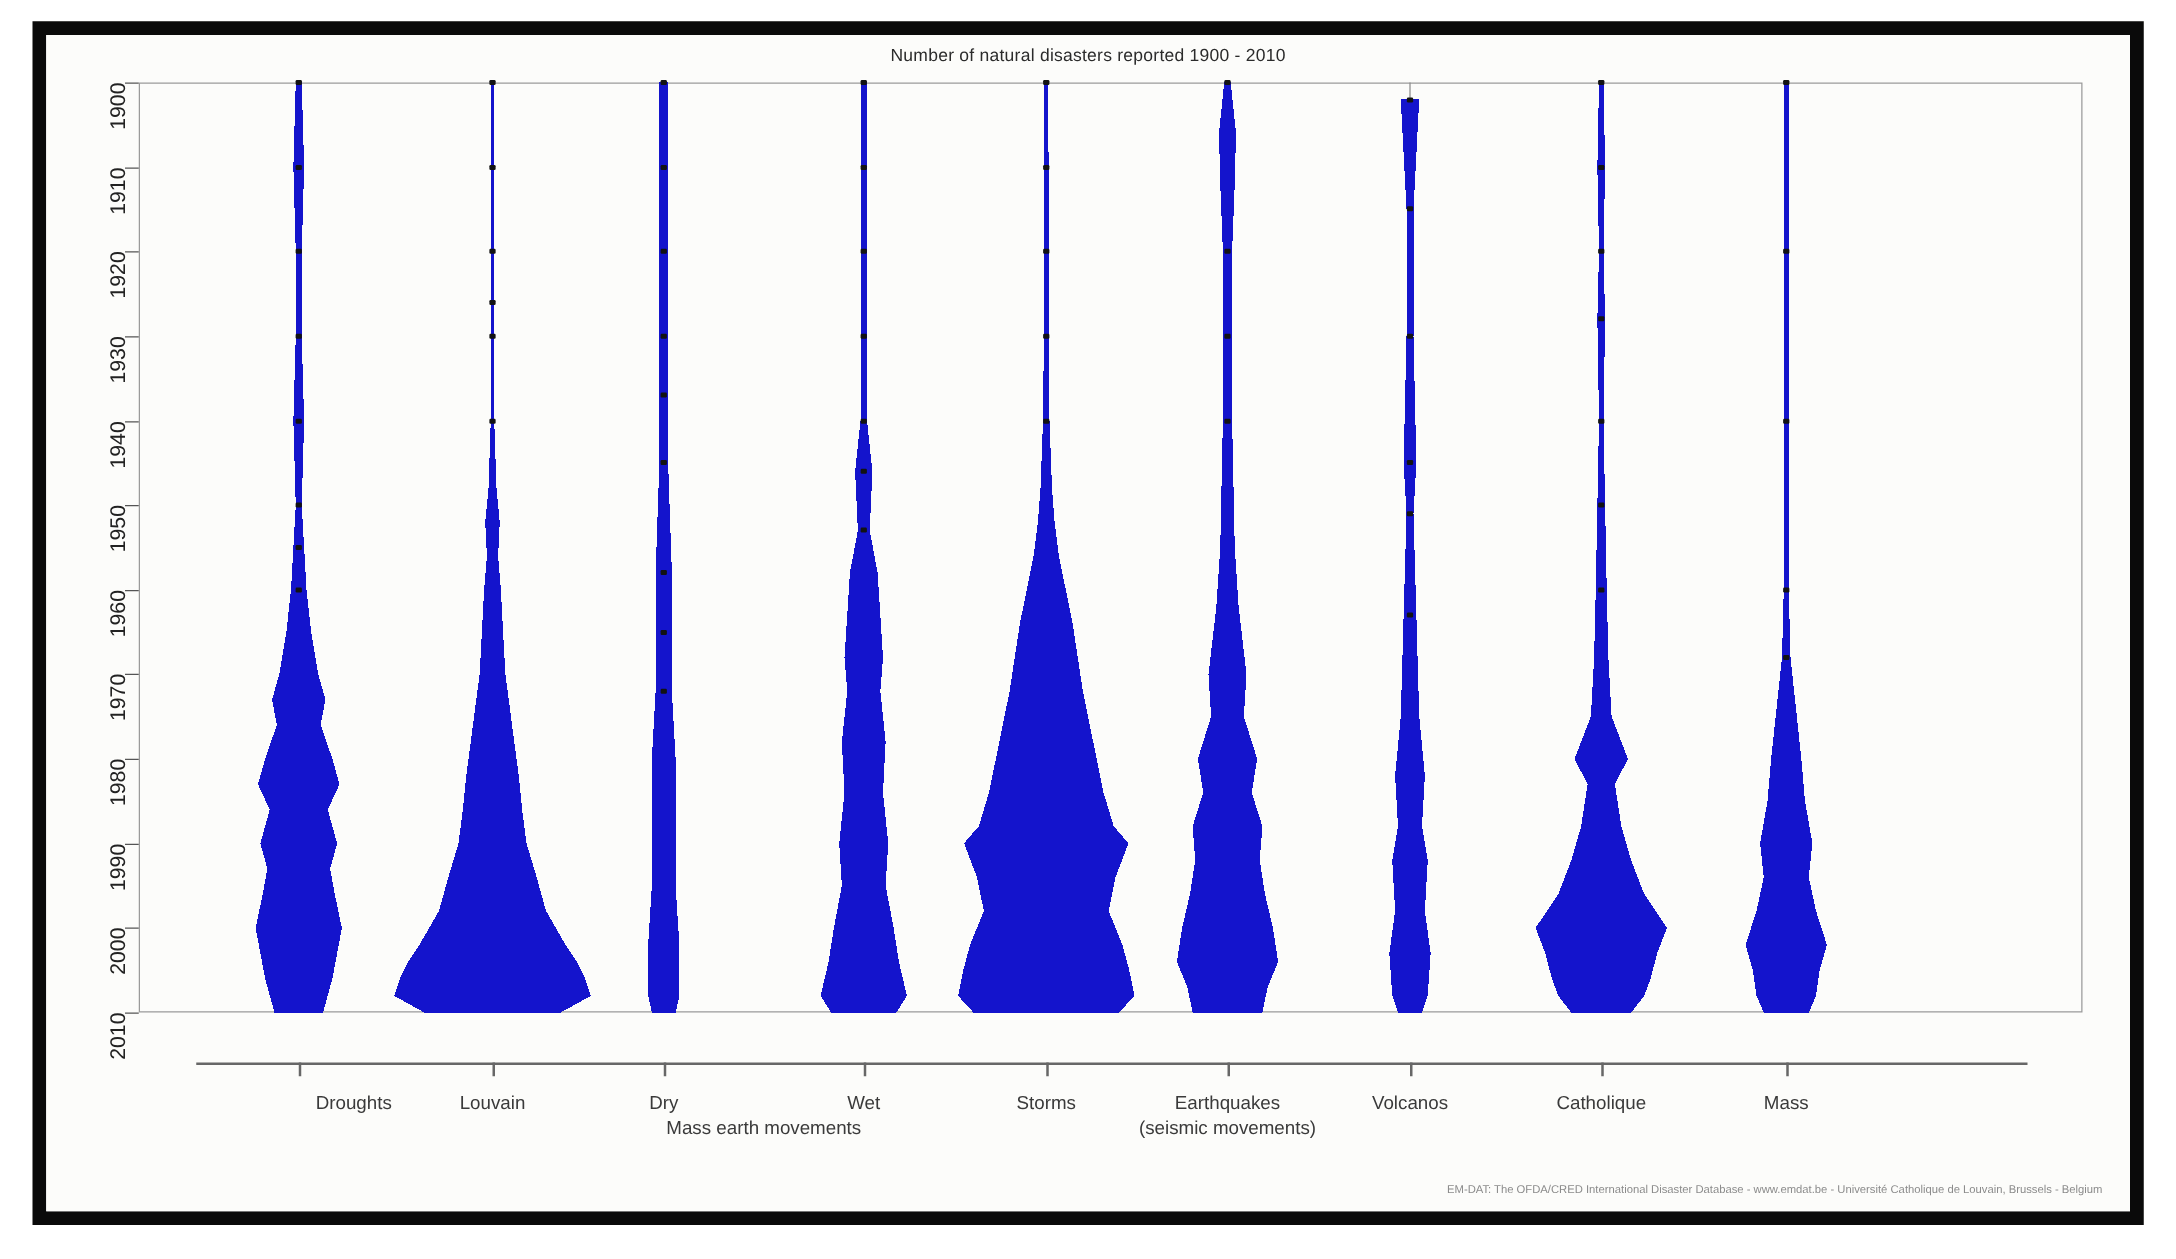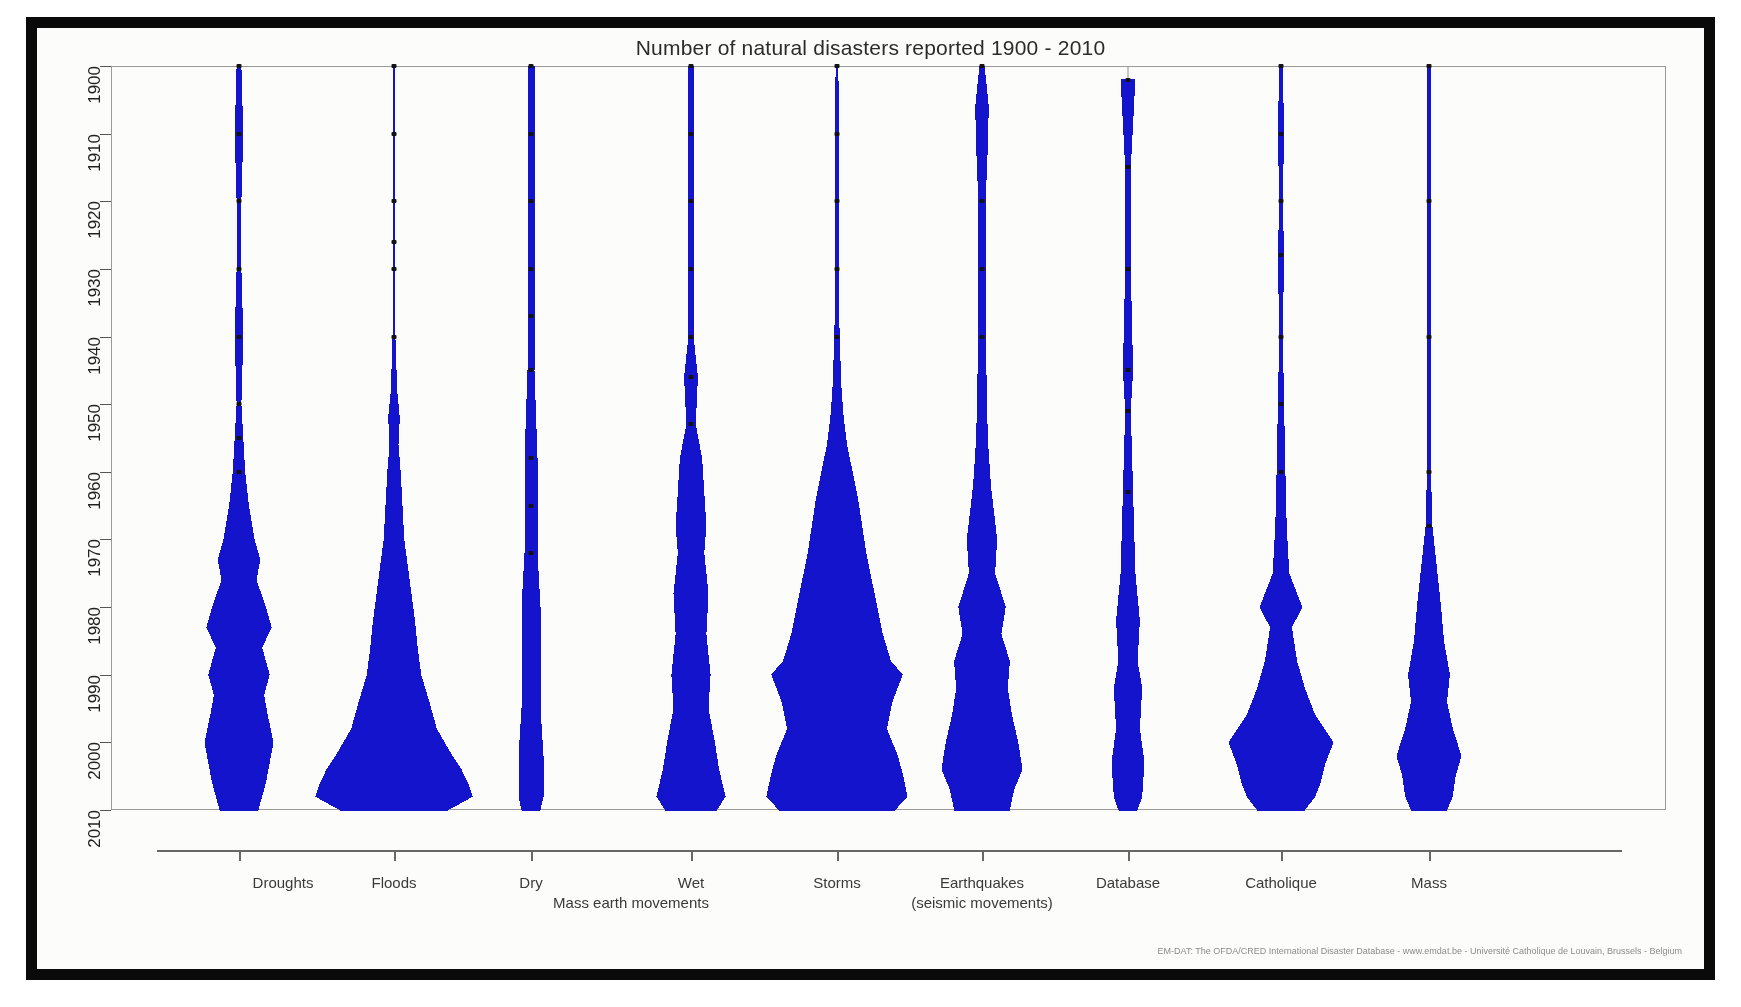--- a/index.html
+++ b/index.html
@@ -20,21 +20,21 @@
   #canvas{
     position:absolute; left:0; top:0;
     width:1667px; height:941px;
     background:#fcfcfa;
     overflow:hidden;
   }
   
   #title{
     position:absolute; left:0; right:0; top:8px;
     text-align:center;
-    font-size:21px; color:#2b2b2b;
+    font-size:14px; color:#2b2b2b;
     letter-spacing:.2px;
     white-space:nowrap;
   }
   
   #plotbox{
     position:absolute;
     left:74px; top:38px;
     width:1555px; height:744px;
     border:1.5px solid #9a9a9a;
     box-sizing:border-box;
@@ -72,21 +72,20 @@
     font-size:15px; color:#3a3a3a;
     white-space:nowrap;
     line-height:1.35;
   }
   .xcap .sub{ display:block; font-size:15px; }
   #mass-sub{
     position:absolute; top:866px;
     transform:translateX(-50%);
     font-size:15px; color:#3a3a3a;
     white-space:nowrap;
-    margin-left:20px;
   }
   
   .bean-col{ position:absolute; top:38px; height:744px; }
   .stem{
     position:absolute; left:50%; top:0;
     width:0; height:100%;
     border-left:1.6px solid #8d8d8d;
     transform:translateX(-50%);
   }
   .bean-svg{ position:absolute; left:0; top:0; overflow:visible; }
@@ -254,31 +253,31 @@
           <div class="dot" style="left: 120px; top: 405.818px; width: 5px; height: 4px;"></div>
           <div class="dot" style="left: 120px; top: 459.927px; width: 5px; height: 4px;"></div>
         </div>
       </div>
 
     <div id="xaxis-line"></div>
     <div id="xaxis">
         <div class="xtick" style="left: 202px;"></div>
         <div class="xcap" style="left: 202px; margin-left: 44px;"><span>Droughts</span></div>
         <div class="xtick" style="left: 357px;"></div>
-        <div class="xcap" style="left: 357px;"><span>Floods</span></div>
+        <div class="xcap" style="left: 357px;"><span>Louvain</span></div>
         <div class="xtick" style="left: 494px;"></div>
         <div class="xcap" style="left: 494px;"><span>Dry</span></div>
         <div class="xtick" style="left: 654px;"></div>
         <div class="xcap" style="left: 654px;"><span>Wet</span></div>
         <div class="xtick" style="left: 800px;"></div>
         <div class="xcap" style="left: 800px;"><span>Storms</span></div>
         <div class="xtick" style="left: 945px;"></div>
         <div class="xcap" style="left: 945px;"><span>Earthquakes</span><span class="sub">(seismic movements)</span></div>
         <div class="xtick" style="left: 1091px;"></div>
-        <div class="xcap" style="left: 1091px;"><span>Database</span></div>
+        <div class="xcap" style="left: 1091px;"><span>Volcanos</span></div>
         <div class="xtick" style="left: 1244px;"></div>
         <div class="xcap" style="left: 1244px;"><span>Catholique</span></div>
         <div class="xtick" style="left: 1392px;"></div>
         <div class="xcap" style="left: 1392px;"><span>Mass</span></div>
         <div id="mass-sub" style="left: 574px;">Mass earth movements</div>
       </div>
 
     <div id="footer">EM-DAT: The OFDA/CRED International Disaster Database - www.emdat.be - Université Catholique de Louvain, Brussels - Belgium</div>
   </div>
 </div>

